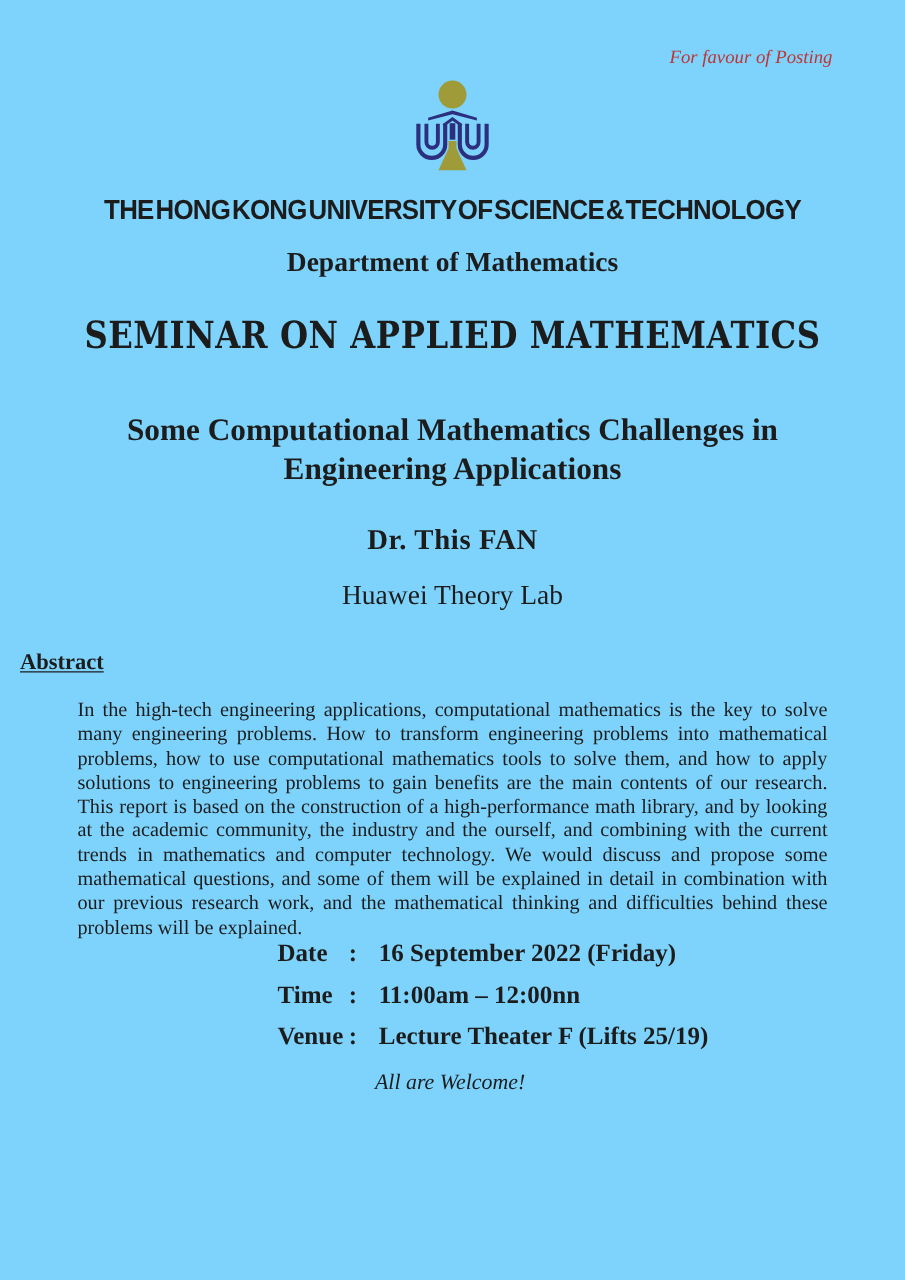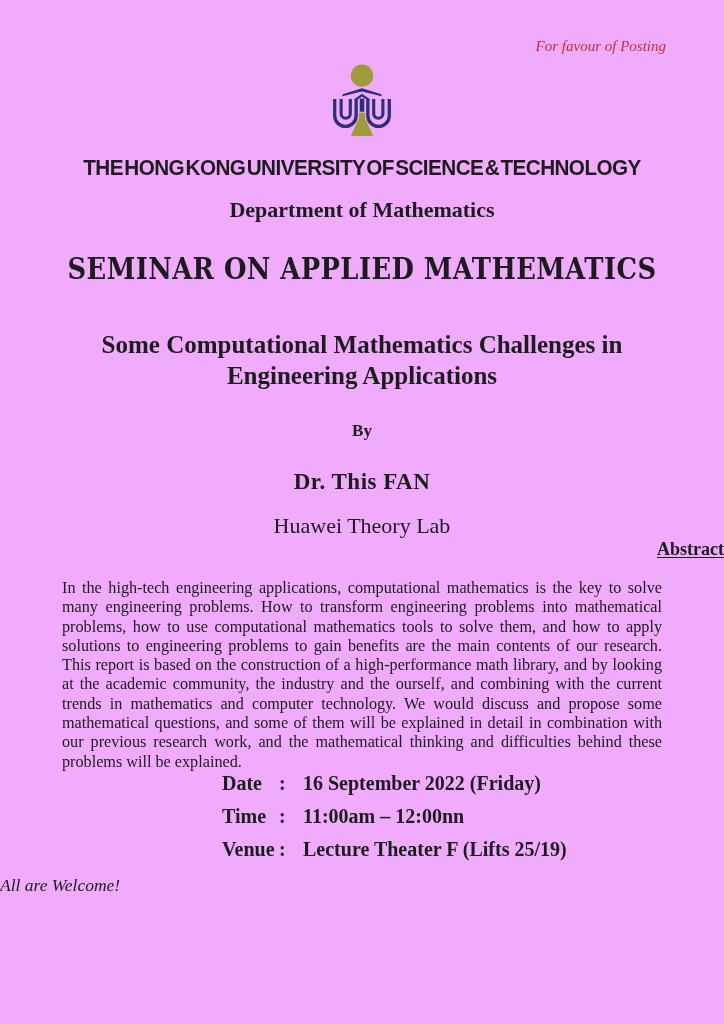--- a/index.html
+++ b/index.html
@@ -1,21 +1,21 @@
 <!DOCTYPE html>
 <html><head>
 <meta charset="utf-8">
 <style>
   html, body { margin: 0; padding: 0; background: #888; }
   .page {
     position: relative;
     width: 724px;
     height: 1024px;
     margin: 0 auto;
-    background: #f0abfc;
+    background: #7dd3fc;
     box-sizing: border-box;
     padding-top: 38px;
     font-family: "Liberation Serif", serif;
     color: #1c1c1c;
     overflow: hidden;
   }
   .posting-note {
     text-align: right;
     padding-right: 58px;
     font-style: italic;
@@ -72,21 +72,22 @@
     font-weight: bold;
     font-size: 23px;
     letter-spacing: 0.5px;
   }
   .affiliation {
     margin-top: 18px;
     text-align: center;
     font-size: 22px;
   }
   .abstract-heading {
-    text-align: right;
+    margin-top: 30px;
+    text-align: left;
     font-weight: bold;
     font-size: 18px;
     text-decoration: underline;
     text-underline-offset: 2px;
     padding-left: 16px;
   }
   .abstract-text {
     margin: 19px auto 0;
     width: 600px;
     font-size: 16.2px;
@@ -96,20 +97,21 @@
   .details {
     padding-left: 222px;
     font-weight: bold;
     font-size: 20px;
   }
   .detail-row { display: flex; margin-bottom: 11px; line-height: 22px; }
   .detail-label { width: 57px; }
   .detail-colon { width: 24px; }
   .welcome {
     margin-top: 15px;
+    padding-left: 300px;
     font-style: italic;
     font-size: 17.5px;
   }
 </style>
 </head>
 <body>
 
 <div class="page">
 
   <div class="posting-note">For favour of Posting</div>
@@ -135,21 +137,20 @@
   </div>
 
   <div class="university">THE HONG KONG UNIVERSITY OF SCIENCE &amp; TECHNOLOGY</div>
 
   <div class="department">Department of Mathematics</div>
 
   <div class="series">SEMINAR ON APPLIED MATHEMATICS</div>
 
   <div class="talk-title">Some Computational Mathematics Challenges in Engineering Applications</div>
 
-  <div class="byline">By</div>
 
   <div class="speaker">Dr. This FAN</div>
 
   <div class="affiliation">Huawei Theory Lab</div>
 
   <div class="abstract-heading">Abstract</div>
 
   <p class="abstract-text">In the high-tech engineering applications, computational mathematics is the key to solve many engineering problems. How to transform engineering problems into mathematical problems, how to use computational mathematics tools to solve them, and how to apply solutions to engineering problems to gain benefits are the main contents of our research. This report is based on the construction of a high-performance math library, and by looking at the academic community, the industry and the ourself, and combining with the current trends in mathematics and computer technology. We would discuss and propose some mathematical questions, and some of them will be explained in detail in combination with our previous research work, and the mathematical thinking and difficulties behind these problems will be explained.</p>
 
   <div class="details">

